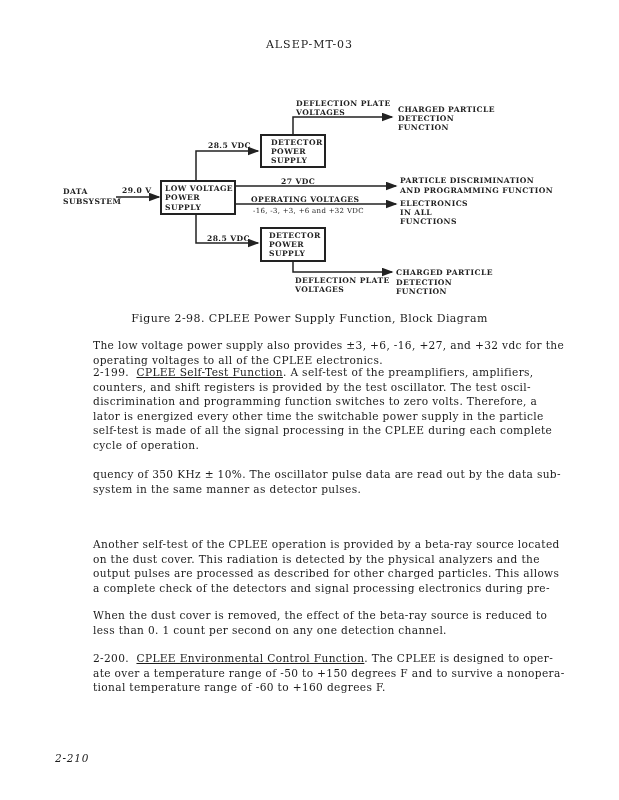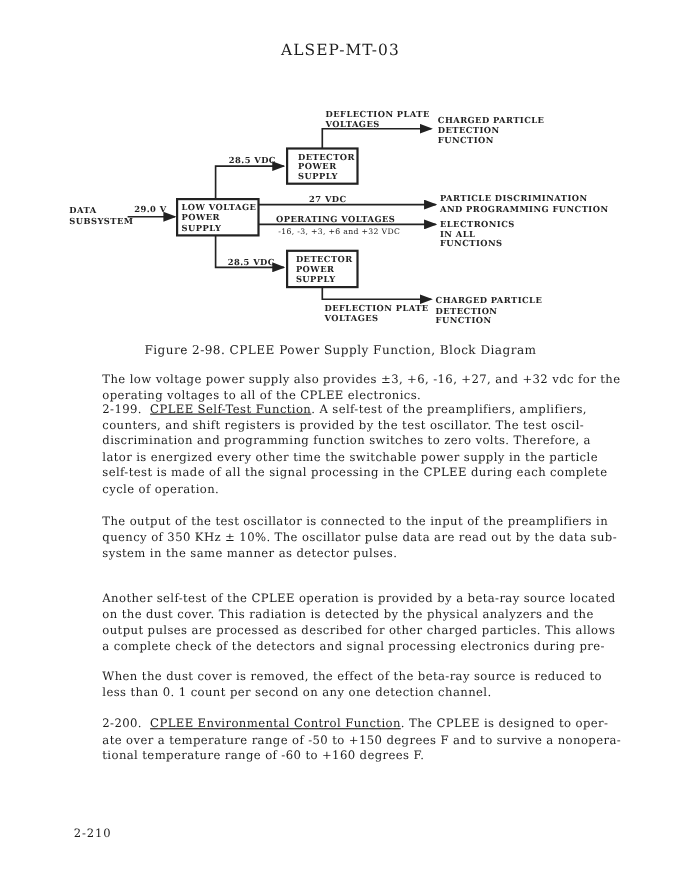--- a/index.html
+++ b/index.html
@@ -1,28 +1,28 @@
 <!DOCTYPE html>
 <html><head>
   <meta charset="utf-8">
   <style>
     html, body { margin: 0; padding: 0; background: #ffffff; }
     body { width: 619px; height: 800px; position: relative; overflow: hidden;
            font-family: "DejaVu Serif", "Liberation Serif", serif; color: #1c1c1c; }
     .header { position: absolute; top: 38px; left: 0; width: 619px; text-align: center;
-              font-size: 14px; letter-spacing: 1px; }
+              font-size: 11px; letter-spacing: 1px; }
     .diagram { position: absolute; left: 0; top: 90px; width: 619px; height: 215px; }
     .diagram svg { width: 619px; height: 215px; display: block; }
     .lbl { font-family: "DejaVu Serif", serif; font-size: 7.6px; font-weight: bold; fill: #222; letter-spacing: 0.4px; }
     .lbl-s { font-family: "DejaVu Serif", serif; font-size: 7px; fill: #222; letter-spacing: 0.3px; }
     .caption { position: absolute; top: 312px; left: 0; width: 619px; text-align: center; font-size: 11px; letter-spacing: 0.4px; }
     .para { position: absolute; left: 57px; width: 480px; font-size: 10.6px; line-height: 14.6px; letter-spacing: 0.35px; margin: 0; }
     .para .line { display: block; white-space: nowrap; margin-left: 36px; }
     .u { text-decoration: underline; }
-    .footer { position: absolute; top: 752px; left: 67px; font-size: 10.5px; letter-spacing: 0.8px; }
+    .footer { position: absolute; top: 752px; left: 55px; font-size: 10.5px; letter-spacing: 0.8px; font-style: italic; }
   </style>
 </head>
 <body>
 
 <div class="header">ALSEP-MT-03</div>
 
 <div class="diagram">
   <svg viewBox="0 90 619 215" xmlns="http://www.w3.org/2000/svg">
     <defs>
       <marker id="arr" markerWidth="8" markerHeight="6" refX="7" refY="3" orient="auto">
@@ -104,21 +104,20 @@
 <p class="para" style="top:365px">
   <span class="line"><span>2-199.</span>&nbsp; <span class="u">CPLEE Self-Test Function</span><span>.   A self-test of the preamplifiers,  amplifiers,</span></span>
   <span class="line">counters,  and shift registers is provided by the test oscillator.   The test oscil-</span>
   <span class="line">discrimination and programming function switches to zero volts.   Therefore,  a</span>
   <span class="line">lator is energized every other time the switchable power supply in the particle</span>
   <span class="line">self-test is made of all the signal processing in the CPLEE during each complete</span>
   <span class="line">cycle of operation.</span>
 </p>
 
 <p class="para" style="top:467px">
-  <span class="line">The output of the test oscillator is connected to the input of the preamplifiers in</span>
   <span class="line">quency of 350 KHz ± 10%.   The oscillator pulse data are read out by the data sub-</span>
   <span class="line">system in the same manner as detector pulses.</span>
 </p>
 
 <p class="para" style="top:537px">
   <span class="line">Another self-test of the CPLEE operation is provided by a beta-ray source located</span>
   <span class="line">on the dust cover.   This radiation is detected by the physical analyzers and the</span>
   <span class="line">output pulses are processed as described for other charged particles.   This allows</span>
   <span class="line">a complete check of the detectors and signal processing electronics during pre-</span>
 </p>

